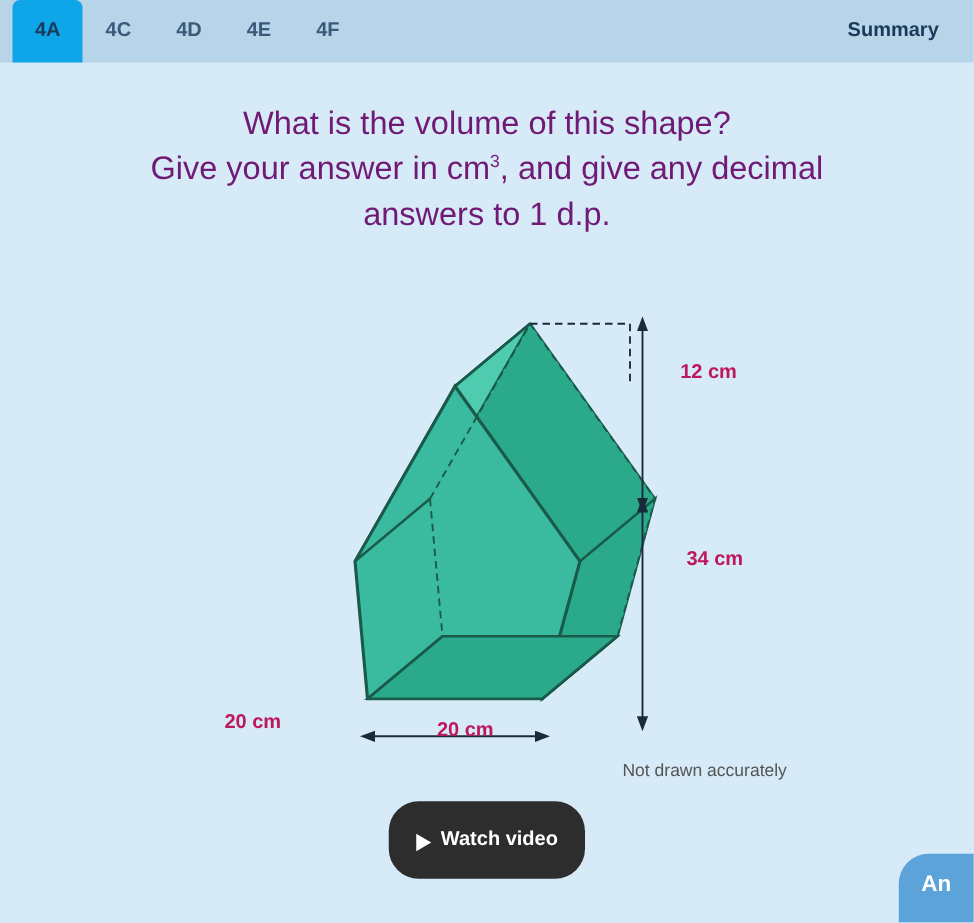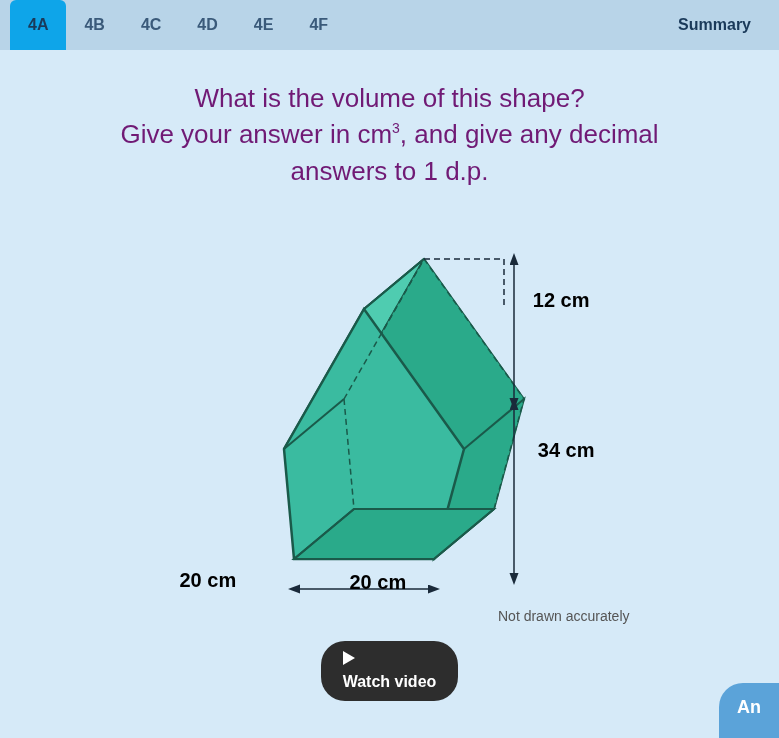--- a/index.html
+++ b/index.html
@@ -71,23 +71,23 @@
     .prism-svg {
       position: absolute;
       left: 50%;
       transform: translateX(-55%);
       top: 20px;
     }
 
     
     .dim-label {
       position: absolute;
-      font-size: 20px;
+      font-size: 16px;
       font-weight: 600;
-      color: #000000;
+      color: #be185d;
     }
 
     .dim-12cm {
       right: 60px;
       top: 80px;
     }
     .dim-34cm {
       right: 55px;
       top: 230px;
     }
@@ -104,32 +104,31 @@
     .not-drawn {
       font-size: 14px;
       color: #555;
       margin-top: 8px;
       text-align: center;
     }
 
     
     .watch-video-btn {
       display: inline-flex;
-      align-items: flex-start;
+      align-items: flex-end;
       gap: 8px;
       background: #2d2d2d;
       color: white;
       border: none;
       border-radius: 24px;
-      padding: 10px 22px;
+      padding: 22px 22px;
       font-size: 16px;
       font-weight: 600;
       cursor: pointer;
       margin-top: 12px;
-      flex-direction: column;
     }
     .play-icon {
       width: 0;
       height: 0;
       border-top: 7px solid transparent;
       border-bottom: 7px solid transparent;
       border-left: 12px solid white;
       display: inline-block;
     }
 
@@ -154,23 +153,20 @@
     }
   </style>
 </head>
 <body>
 
 <div class="tab-bar">
   <div class="tab active">
     <span>4A</span>
   </div>
   <div class="tab">
-    <span>4B</span>
-  </div>
-  <div class="tab">
     <span>4C</span>
   </div>
   <div class="tab">
     <span>4D</span>
   </div>
   <div class="tab">
     <span>4E</span>
   </div>
   <div class="tab">
     <span>4F</span>

